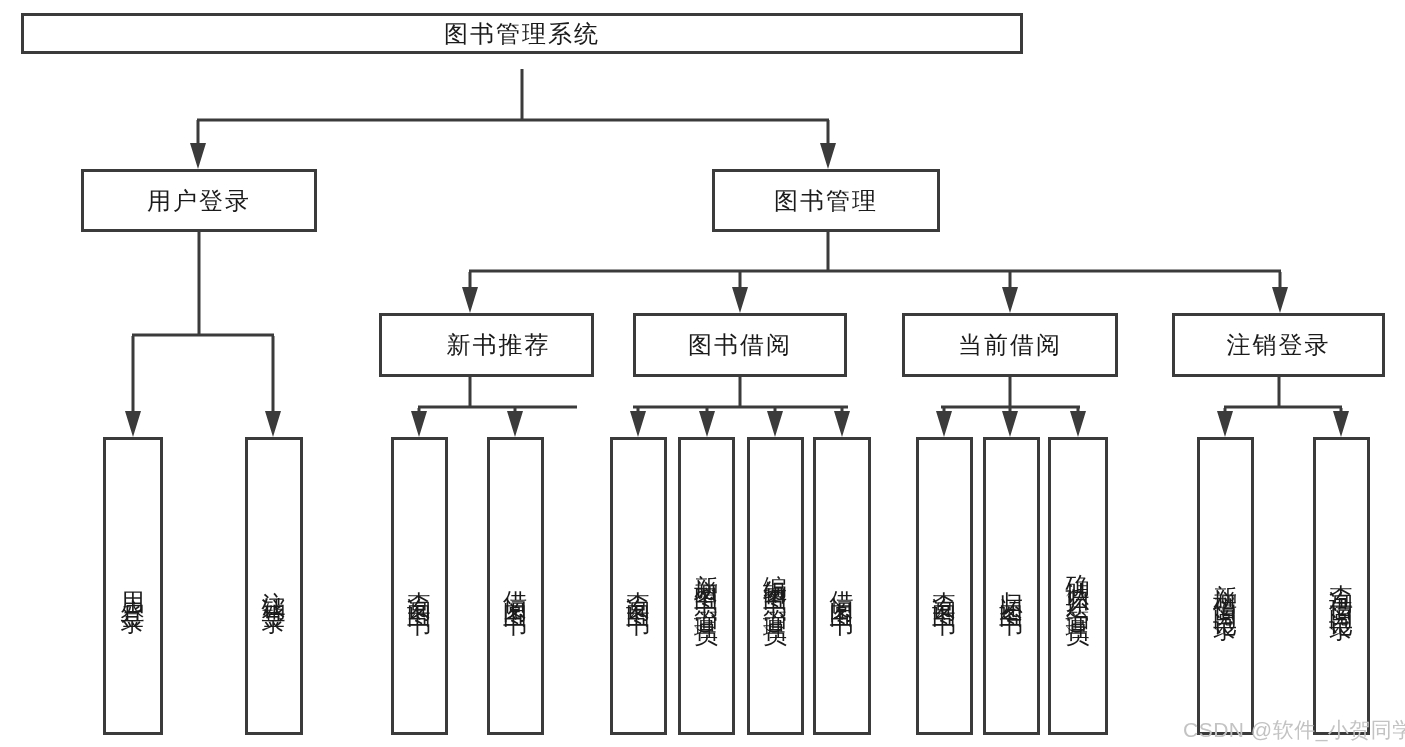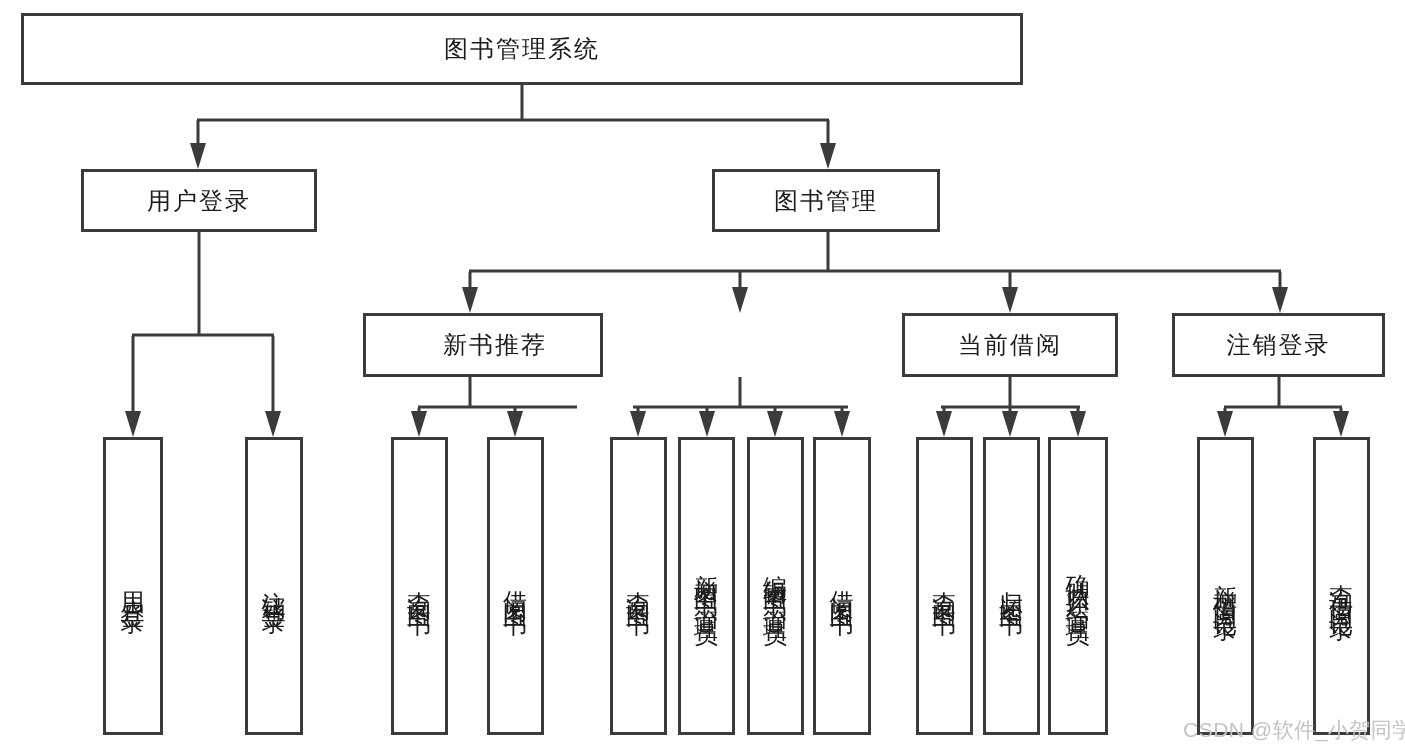--- a/index.html
+++ b/index.html
@@ -67,26 +67,27 @@
     <path fill="#3b3b3b" stroke="none" d="
       M190,143 h16 l-8,26 z  M820,143 h16 l-8,26 z
       M462,287 h16 l-8,26 z  M732,287 h16 l-8,26 z  M1002,287 h16 l-8,26 z  M1272,287 h16 l-8,26 z
       M125,411 h16 l-8,26 z  M265,411 h16 l-8,26 z
       M411,411 h16 l-8,26 z  M507,411 h16 l-8,26 z
       M630,411 h16 l-8,26 z  M699,411 h16 l-8,26 z  M767,411 h16 l-8,26 z  M834,411 h16 l-8,26 z
       M936,411 h16 l-8,26 z  M1002,411 h16 l-8,26 z  M1070,411 h16 l-8,26 z
       M1217,411 h16 l-8,26 z M1333,411 h16 l-8,26 z"></path>
   </svg>
 
-  <div class="node h-node" style="left:21px; top:13px; width:1002px; height:72px;">图书管理系统</div>
+  <div class="node h-node" style="left:21px; top:13px; width:1002px; height:41px;">图书管理系统</div>
 
   <div class="node h-node" style="left:81px; top:169px; width:236px; height:63px;">用户登录</div>
   <div class="node h-node" style="left:712px; top:169px; width:228px; height:63px;">图书管理</div>
 
-  <div class="node h-node" style="left:363px; top:313px; width:240px; height:64px;padding-left:24px;">新书推荐</div>
+  <div class="node h-node" style="left:379px; top:313px; width:215px; height:64px;padding-left:24px;">新书推荐</div>
+  <div class="node h-node" style="left:633px; top:313px; width:214px; height:64px;">图书借阅</div>
   <div class="node h-node" style="left:902px; top:313px; width:216px; height:64px;">当前借阅</div>
   <div class="node h-node" style="left:1172px; top:313px; width:213px; height:64px;">注销登录</div>
 
   <div class="node v-node" style="left:103px; top:437px; width:60px; height:298px;">
     <span class="vtext">用户登录</span>
   </div>
   <div class="node v-node" style="left:245px; top:437px; width:58px; height:298px;">
     <span class="vtext">注销登录</span>
   </div>
 

